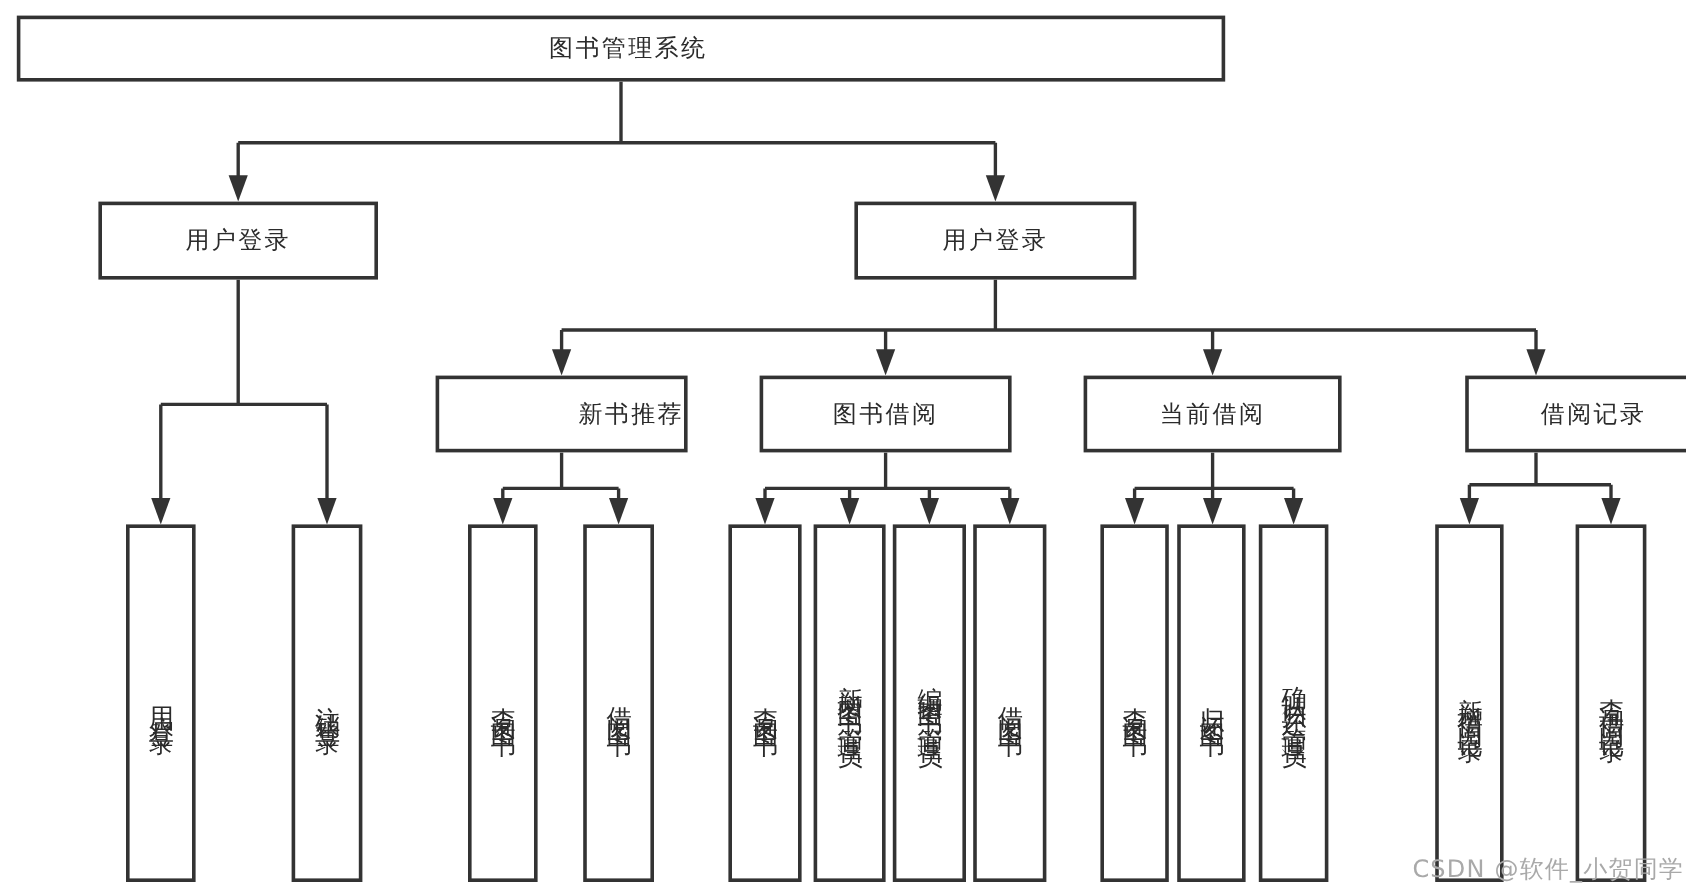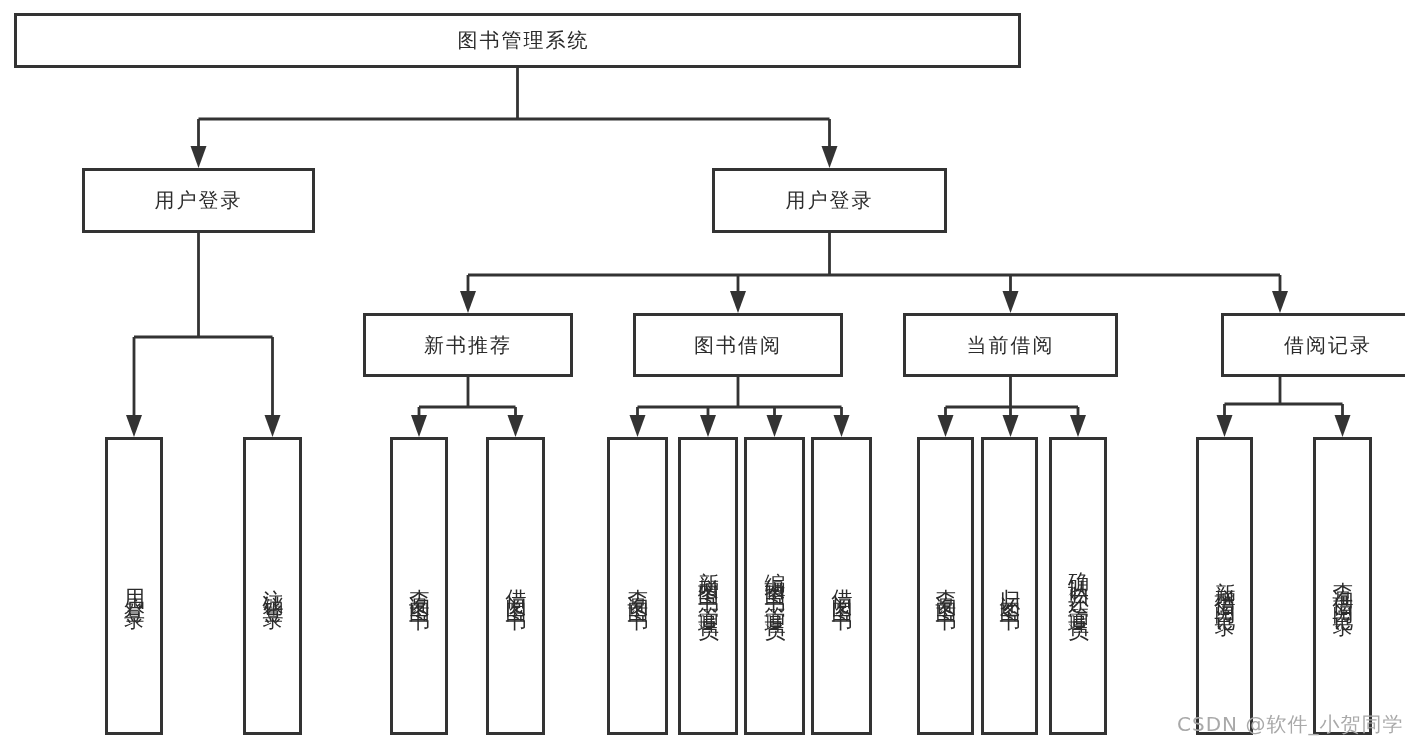--- a/index.html
+++ b/index.html
@@ -90,21 +90,21 @@
     <span>图书管理系统</span>
   </div>
 
   <div class="node hbox" style="left:82px;top:168px;width:233px;height:65px;">
     <span>用户登录</span>
   </div>
   <div class="node hbox" style="left:712px;top:168px;width:235px;height:65px;">
     <span>用户登录</span>
   </div>
 
-  <div class="node hbox" style="left:363px;top:313px;width:210px;height:64px;">
+  <div class="node hbox" style="left:363px;top:313px;width:210px;height:64px;justify-content:flex-end;">
     <span>新书推荐</span>
   </div>
   <div class="node hbox" style="left:633px;top:313px;width:210px;height:64px;text-align:center;">
     <span>图书借阅</span>
   </div>
   <div class="node hbox" style="left:903px;top:313px;width:215px;height:64px;justify-content:center;">
     <span>当前借阅</span>
   </div>
   <div class="node hbox" style="left:1173px;top:313px;width:214px;height:64px;margin-left:48px;">
     <span>借阅记录</span>

